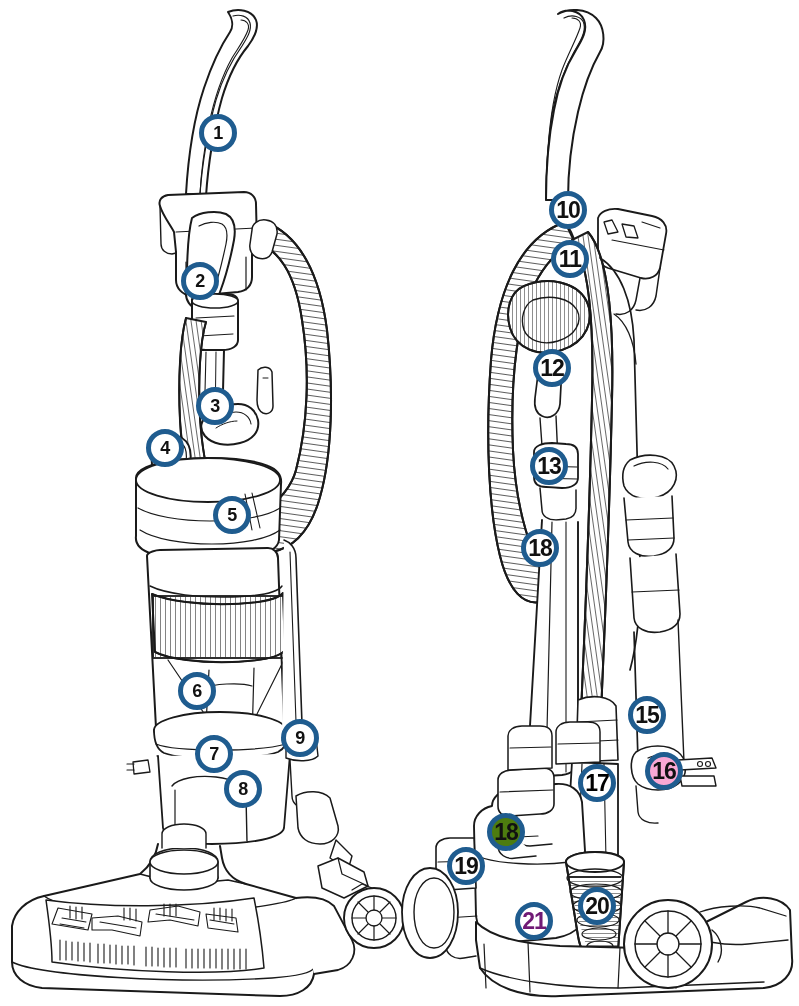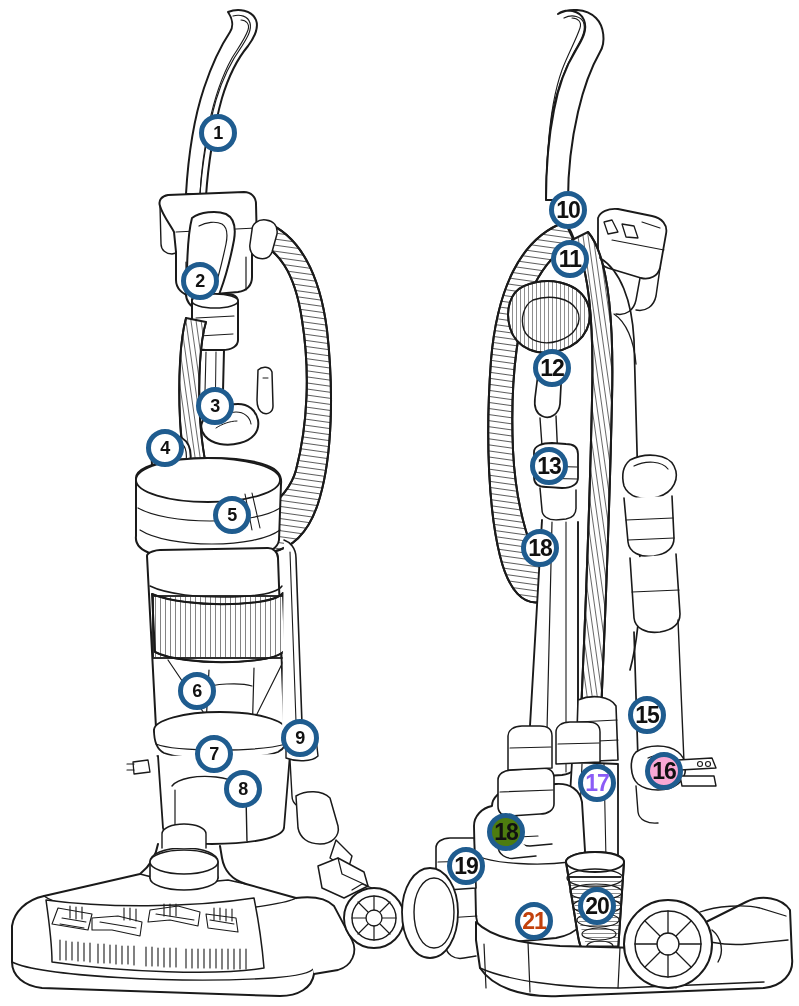--- a/index.html
+++ b/index.html
@@ -508,29 +508,29 @@
       <div class="callout two-digit" style="left: 540px; top: 548px; border-color: rgb(31, 92, 143); background: rgb(255, 255, 255);">
         <span class="callout-label" style="color: rgb(17, 17, 17);">18</span>
       </div>
       <div class="callout two-digit" style="left: 596px; top: 715px; border-color: rgb(31, 92, 143); background: rgb(255, 255, 255); margin-left: 32px;">
         <span class="callout-label" style="color: rgb(17, 17, 17);">15</span>
       </div>
       <div class="callout two-digit" style="left: 664px; top: 771px; border-color: rgb(31, 92, 143); background: #f9a8d4;">
         <span class="callout-label" style="color: rgb(17, 17, 17);">16</span>
       </div>
       <div class="callout two-digit" style="left: 597px; top: 783px; border-color: rgb(31, 92, 143); background: rgb(255, 255, 255);">
-        <span class="callout-label" style="color: #8b5cf6;">17</span>
+        <span class="callout-label" style="color: #000000;">17</span>
       </div>
       <div class="callout two-digit" style="left: 506px; top: 832px; border-color: rgb(31, 92, 143); background: #4d7c0f;">
         <span class="callout-label" style="color: rgb(17, 17, 17);">18</span>
       </div>
       <div class="callout two-digit" style="left: 466px; top: 866px; border-color: rgb(31, 92, 143); background: rgb(255, 255, 255);">
         <span class="callout-label" style="color: rgb(17, 17, 17);">19</span>
       </div>
       <div class="callout two-digit" style="left: 597px; top: 906px; border-color: rgb(31, 92, 143); background: rgb(255, 255, 255);">
         <span class="callout-label" style="color: rgb(17, 17, 17);">20</span>
       </div>
       <div class="callout two-digit" style="left: 534px; top: 921px; border-color: rgb(31, 92, 143); background: rgb(255, 255, 255);">
-        <span class="callout-label" style="color: #c2410c;">21</span>
+        <span class="callout-label" style="color: #701a75;">21</span>
       </div>
     </div>
 
 </div>
 
 </body></html>

